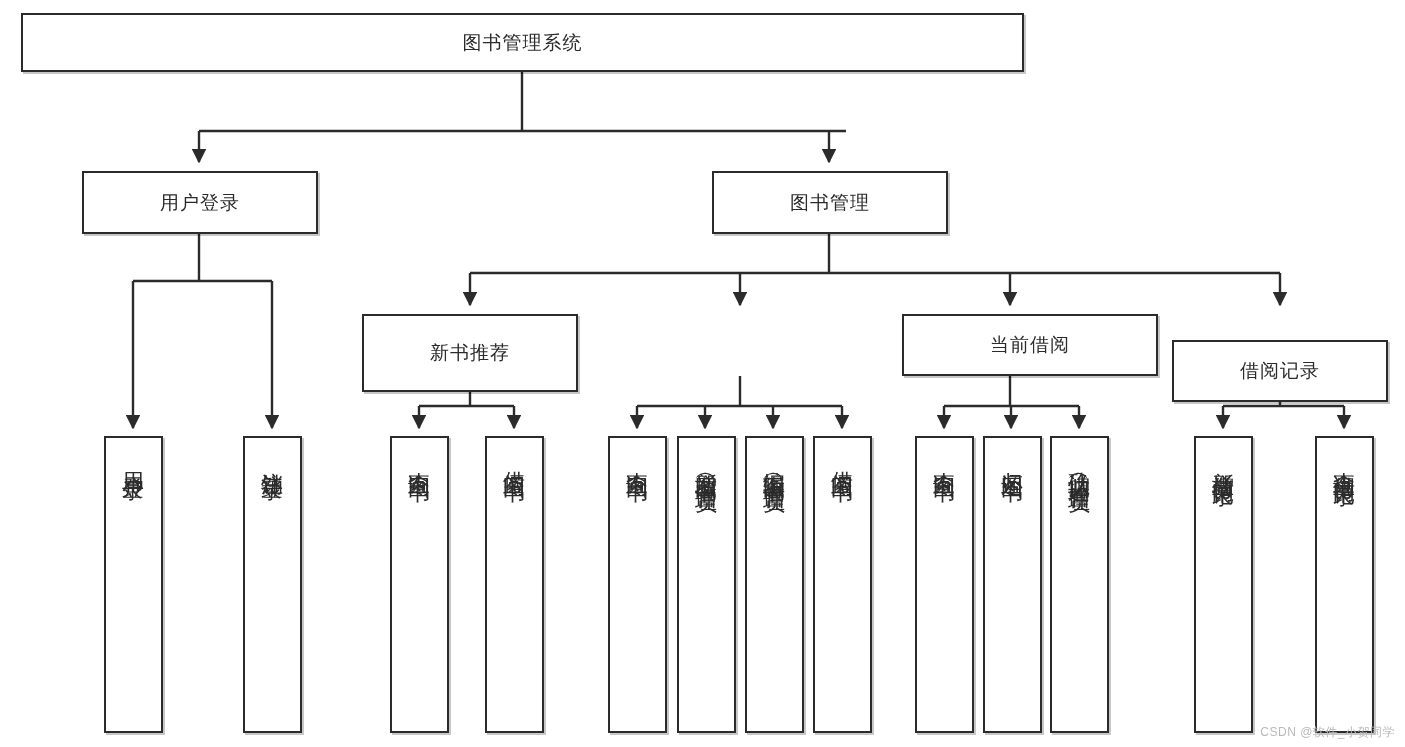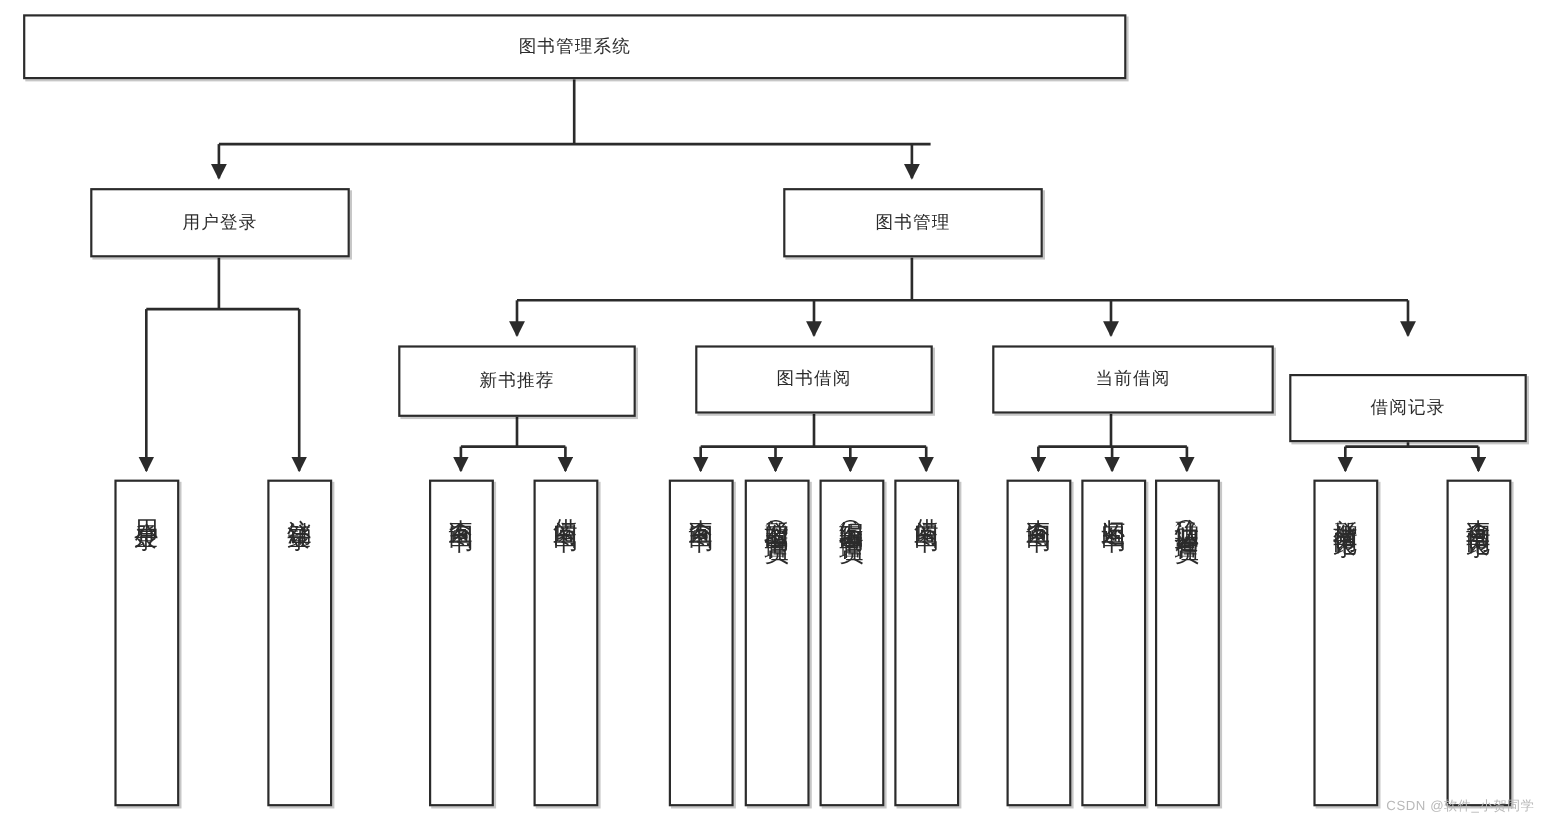--- a/index.html
+++ b/index.html
@@ -12,21 +12,21 @@
     box-sizing:border-box;
     background:#ffffff;
     border:2px solid #2b2b2b;
     display:flex;
     align-items:center;
     justify-content:center;
     box-shadow:2px 2px 0 rgba(0,0,0,.22);
   }
   .node .label{
     color:#2b2b2b;
-    font-size:16px;
+    font-size:19px;
     line-height:1.25;
     letter-spacing:1px;
     white-space:nowrap;
     text-align:center;
   }
   .node.vert{
     align-items:flex-start;
     padding-top:16px;
   }
   .node.vert .label{
@@ -108,27 +108,24 @@
   </div>
 
   <div class="node" style="left:82px;top:171px;width:236px;height:63px;">
     <span class="label">用户登录</span>
   </div>
 
   <div class="node" style="left:712px;top:171px;width:236px;height:63px;">
     <span class="label">图书管理</span>
   </div>
 
-  <div class="node" style="left:362px;top:314px;width:216px;height:65px;">
+  <div class="node" style="left:362px;top:314px;width:216px;height:78px;">
     <span class="label">新书推荐</span>
   </div>
 
-  <div class="node" style="left:632px;top:314px;width:216px;height:62px;">
-    <span class="label">图书借阅</span>
-  </div>
 
   <div class="node" style="left:902px;top:314px;width:256px;height:62px;">
     <span class="label">当前借阅</span>
   </div>
 
   <div class="node" style="left:1172px;top:314px;width:216px;height:62px;margin-top:26px;">
     <span class="label">借阅记录</span>
   </div>
 
   <div class="node vert" style="left:104px;top:436px;width:59px;height:297px;">

